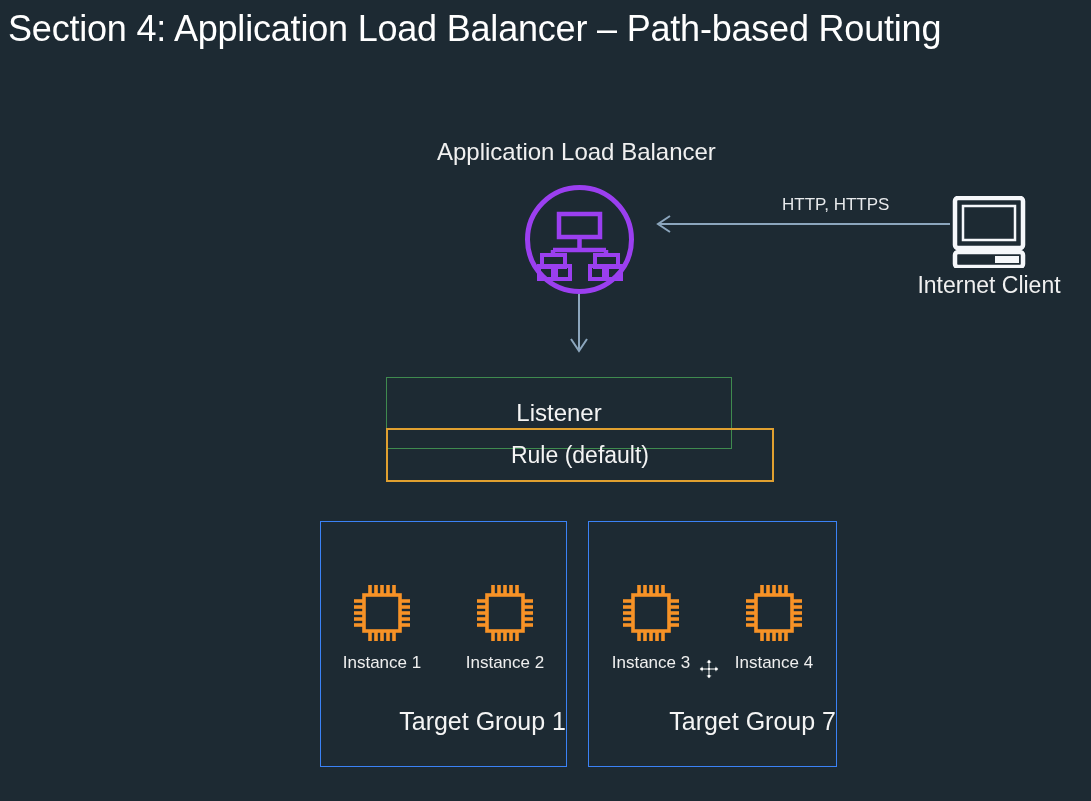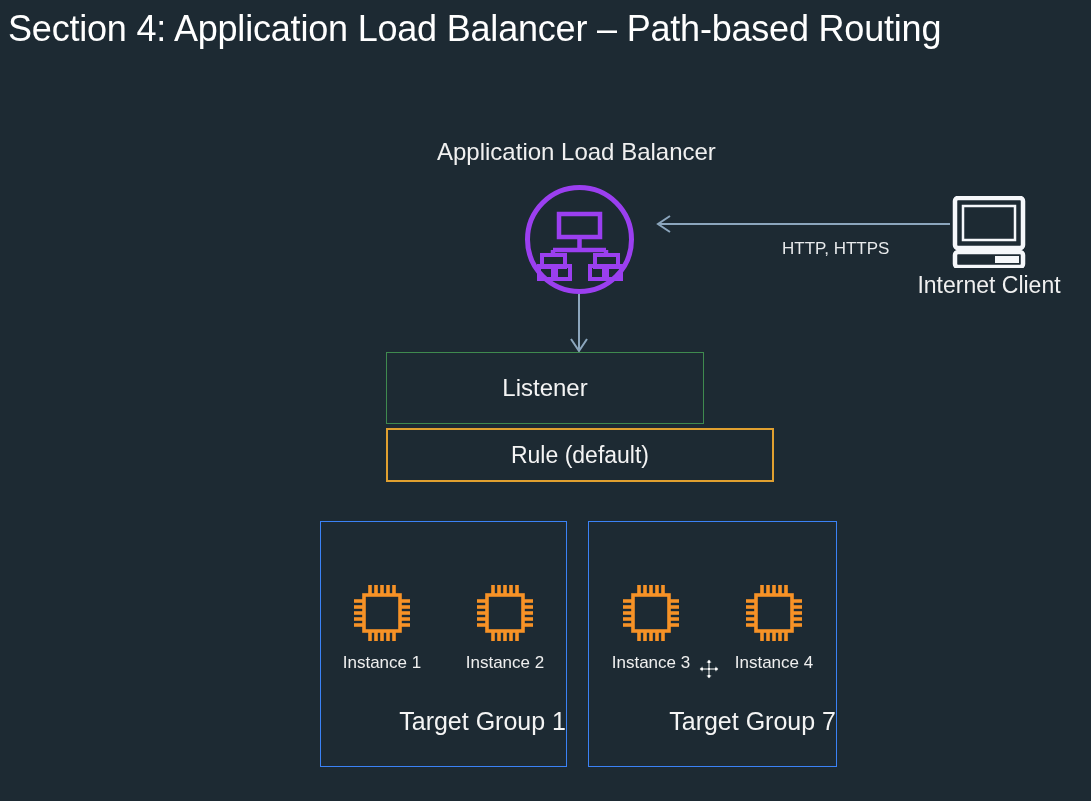--- a/index.html
+++ b/index.html
@@ -68,21 +68,20 @@
     white-space: nowrap;
   }
 
   #protocol-label {
     position: absolute;
     left: 782px;
     top: 195px;
     font-size: 17px;
     color: #e8eaec;
     white-space: nowrap;
-    margin-top: 44px;
   }
 
   
   #arrow-client-to-alb {
     position: absolute;
     left: 650px;
     top: 214px;
     width: 300px;
     height: 20px;
   }
@@ -92,22 +91,22 @@
     left: 563px;
     top: 294px;
     width: 32px;
     height: 62px;
   }
 
   
   #listener-box {
     position: absolute;
     left: 386px;
-    top: 352px;
-    width: 318px;
+    top: 377px;
+    width: 346px;
     height: 72px;
     border: 1px solid #3f8a4f;
     display: flex;
     align-items: center;
     justify-content: center;
   }
 
   #listener-box .box-text {
     font-size: 24px;
     color: #f4f4f4;

